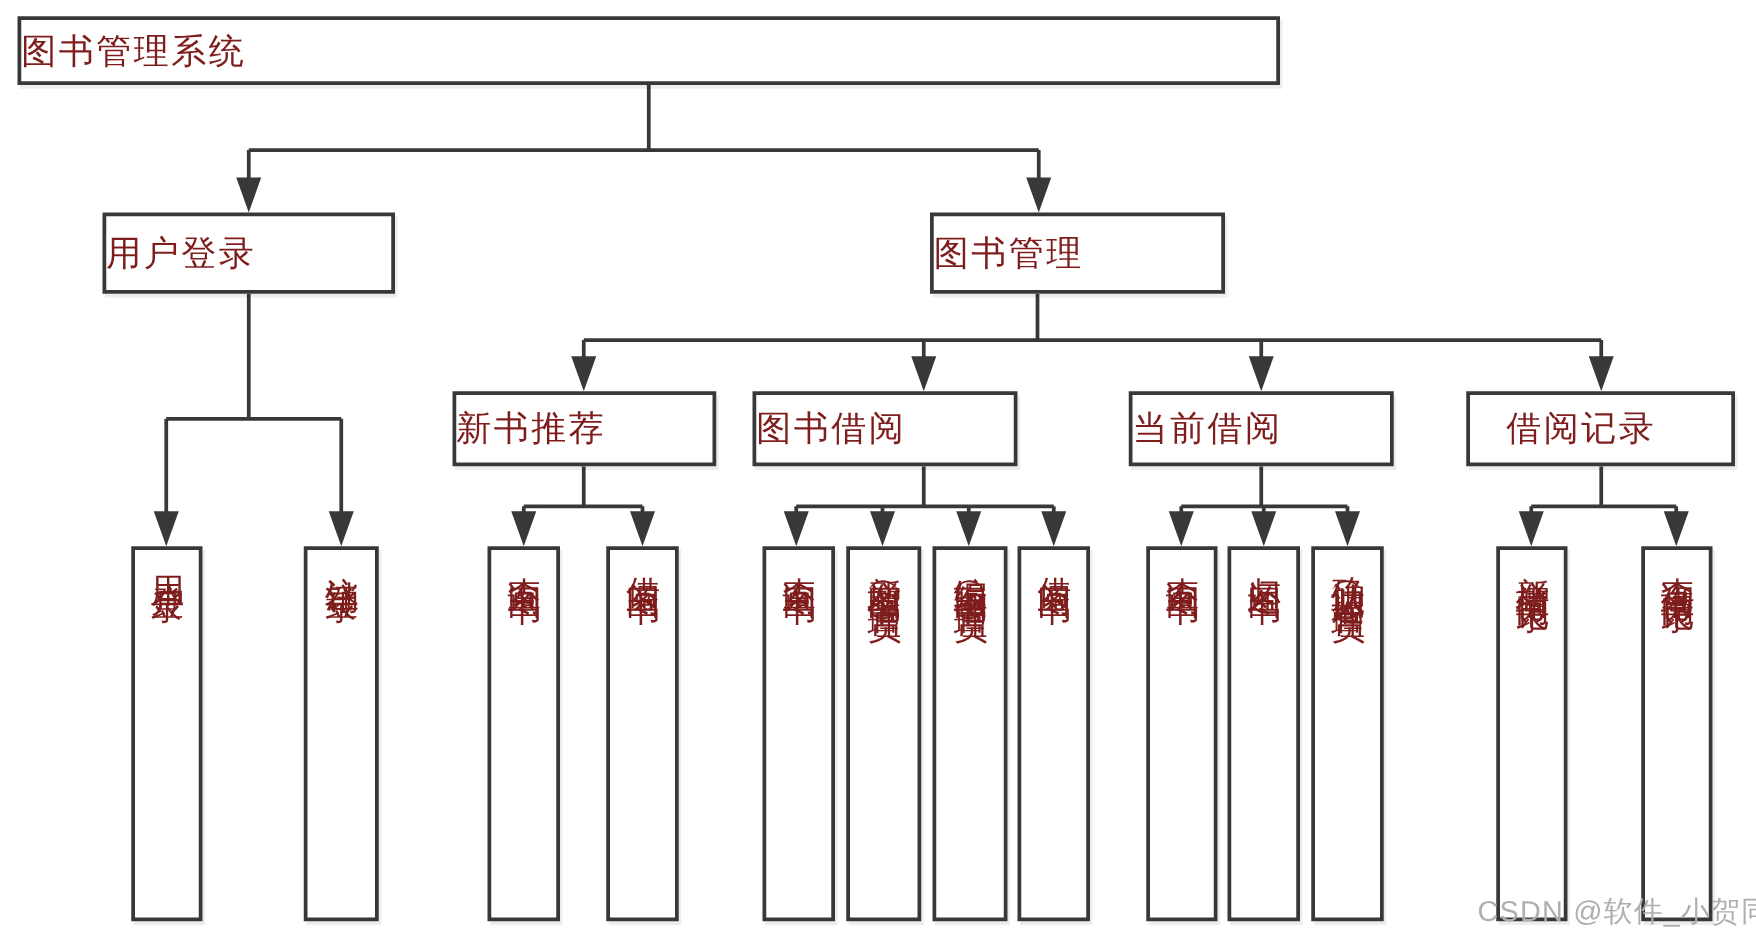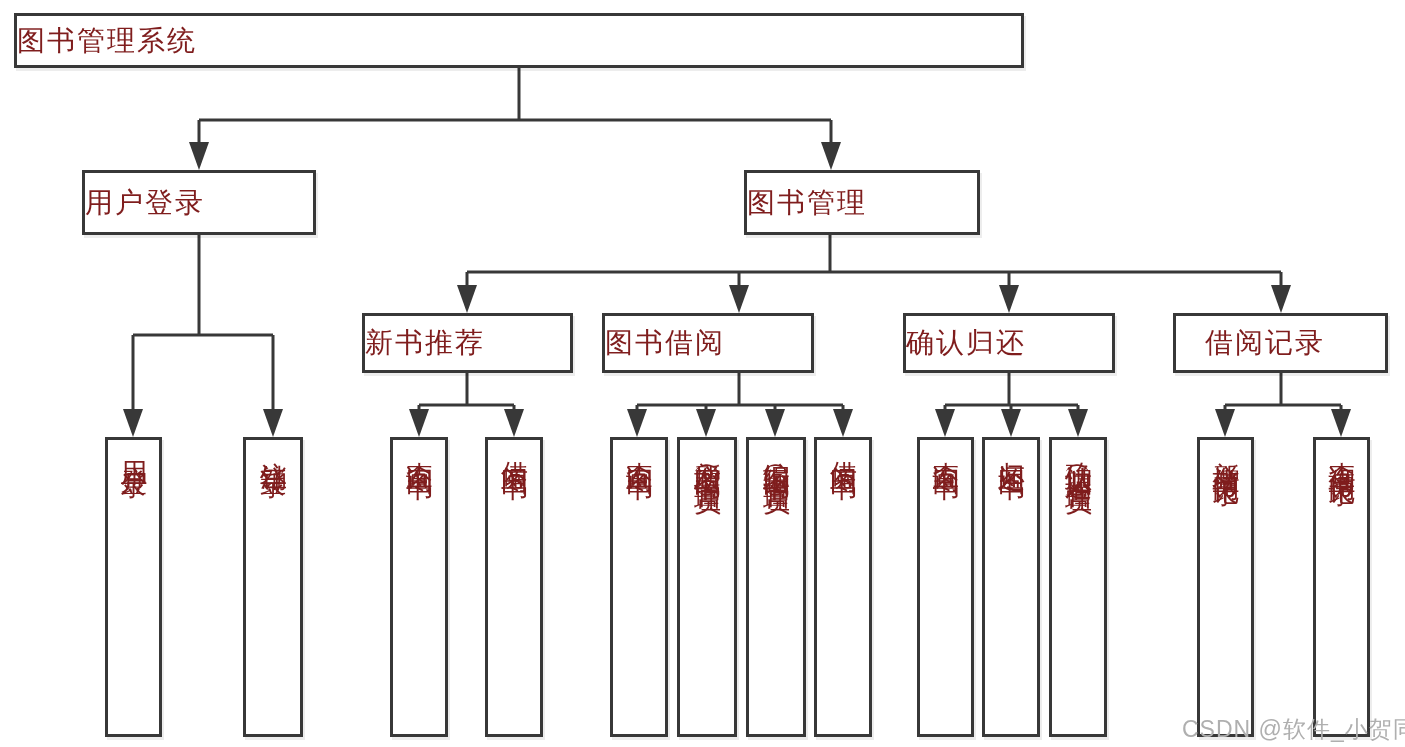--- a/index.html
+++ b/index.html
@@ -82,21 +82,21 @@
     <span>图书管理</span>
   </div>
 
   <div class="box hbox" style="left:362px;top:313px;width:211px;height:60px;">
     <span>新书推荐</span>
   </div>
   <div class="box hbox" style="left:602px;top:313px;width:212px;height:60px;">
     <span>图书借阅</span>
   </div>
   <div class="box hbox" style="left:903px;top:313px;width:212px;height:60px;">
-    <span>确认归还</span>
+    <span>当前借阅</span>
   </div>
   <div class="box hbox" style="left:1173px;top:313px;width:215px;height:60px;padding-left:29px;">
     <span>借阅记录</span>
   </div>
 
   <div class="box vbox" style="left:105px;top:437px;width:57px;height:300px;">
     <span>用户登录</span>
   </div>
   <div class="box vbox" style="left:243px;top:437px;width:60px;height:300px;">
     <span>注销登录</span>

